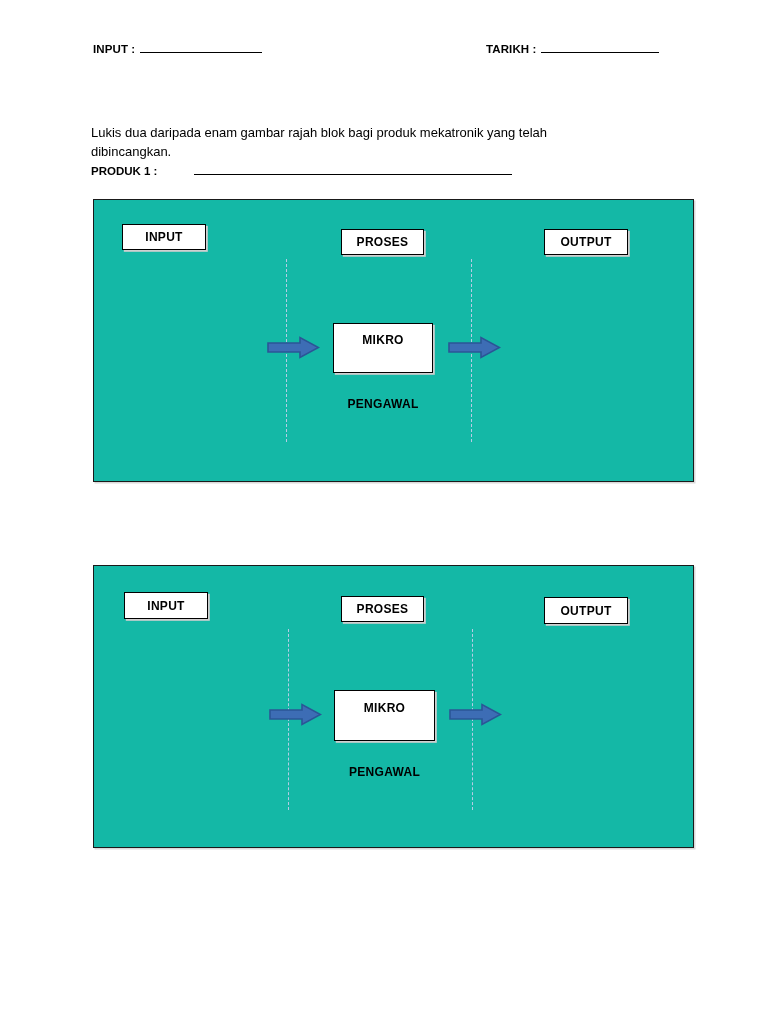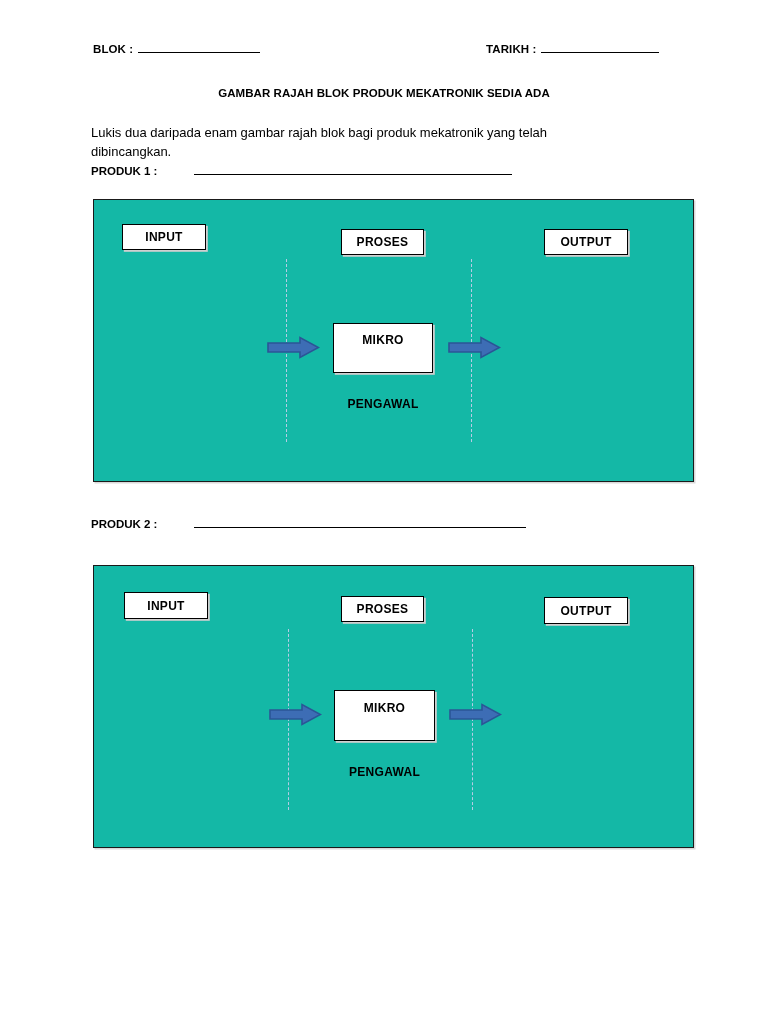--- a/index.html
+++ b/index.html
@@ -149,30 +149,29 @@
   #d1-arrow-out { left: 354px; top: 136px; }
   #d2-arrow-in  { left: 175px; top: 137px; }
   #d2-arrow-out { left: 355px; top: 137px; }
 </style>
 </head>
 <body>
 
 <div class="page">
 
   <div class="hdr-field" id="hari-field">
-    <span class="hdr-label">BLOK :</span>
+    <span class="hdr-label">INPUT :</span>
     <span class="rule" id="hari-rule"></span>
   </div>
 
   <div class="hdr-field" id="tarikh-field">
     <span class="hdr-label">TARIKH :</span>
     <span class="rule" id="tarikh-rule"></span>
   </div>
 
-  <div class="doc-title">GAMBAR RAJAH BLOK PRODUK MEKATRONIK SEDIA ADA</div>
 
   <div class="instruction">Lukis dua daripada enam gambar rajah blok bagi produk mekatronik yang telah dibincangkan.</div>
 
   <div class="produk-field" id="produk1-field">
     <span class="hdr-label">PRODUK 1 :</span>
     <span class="rule" id="produk1-rule"></span>
   </div>
 
   <div class="diagram" id="diagram-1">
 
@@ -192,24 +191,20 @@
 
     <svg class="arrow" id="d1-arrow-in" width="53" height="23" viewBox="0 0 53 23">
       <polygon points="1,7 33,7 33,1.5 51.5,11.5 33,21.5 33,16 1,16" fill="#3D6DB5" stroke="#2B5596" stroke-width="1.6" stroke-linejoin="miter"></polygon>
     </svg>
 
     <svg class="arrow" id="d1-arrow-out" width="53" height="23" viewBox="0 0 53 23">
       <polygon points="1,7 33,7 33,1.5 51.5,11.5 33,21.5 33,16 1,16" fill="#3D6DB5" stroke="#2B5596" stroke-width="1.6" stroke-linejoin="miter"></polygon>
     </svg>
   </div>
 
-  <div class="produk-field" id="produk2-field">
-    <span class="hdr-label">PRODUK 2 :</span>
-    <span class="rule" id="produk2-rule"></span>
-  </div>
 
   <div class="diagram" id="diagram-2">
 
     <div class="dashed-line" id="d2-dash-left"></div>
     <div class="dashed-line" id="d2-dash-right"></div>
 
     <div class="label-box" id="d2-input">INPUT</div>
 
     <div class="label-box" id="d2-proses">PROSES</div>
 

